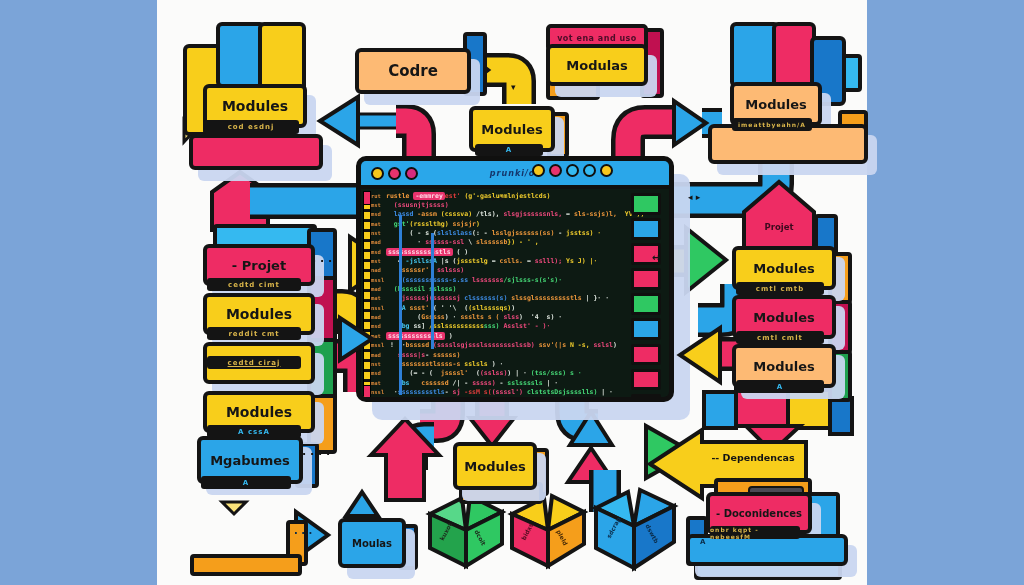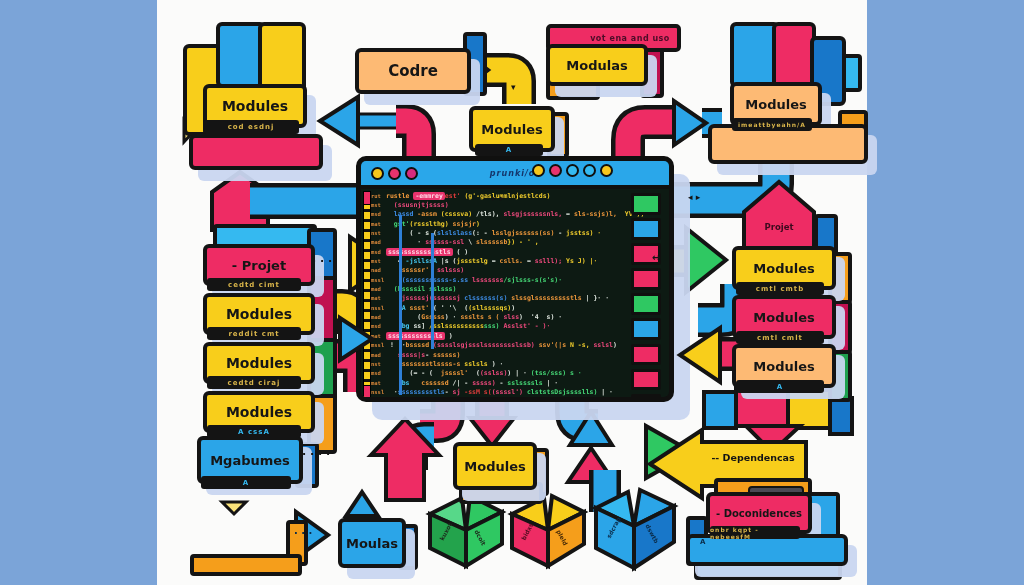--- a/index.html
+++ b/index.html
@@ -165,21 +165,21 @@
   <div class="wall blue2" style="left:463px;top:32px;width:16px;height:56px;"></div>
 
   <div class="box yellow" style="left:469px;top:106px;width:78px;height:38px;font-size:13px;">
       <span>Modules</span>
     </div>
   <div class="wall orange" style="left:547px;top:112px;width:14px;height:38px;"></div>
   <div class="bar bluetxt" style="left:475px;top:144px;width:68px;height:12px;">
       <span>A</span>
     </div>
 
-  <div class="hdr pink" style="left:546px;top:24px;width:94px;height:20px;color:#4d0c28;padding-left:33px;">
+  <div class="hdr pink" style="left:546px;top:24px;width:94px;height:20px;color:#4d0c28;">
       <span>vot ena and uso</span>
     </div>
   <div class="box yellow" style="left:546px;top:44px;width:94px;height:34px;font-size:13px;">
       <span>Modulas</span>
     </div>
   <div class="wall orange" style="left:546px;top:78px;width:46px;height:14px;"></div>
   <div class="wall pink2" style="left:640px;top:28px;width:16px;height:62px;"></div>
 
   <div class="box blue nosh" style="left:730px;top:22px;width:42px;height:58px;"></div>
   <div class="box pink nosh" style="left:772px;top:22px;width:36px;height:58px;"></div>
@@ -207,21 +207,21 @@
     </div>
   <div class="box yellow" style="left:203px;top:293px;width:104px;height:34px;font-size:14px;">
       <span>Modules</span>
     </div>
   <div class="bar" style="left:207px;top:327px;width:94px;height:13px;">
       <span>reddit  cmt</span>
     </div>
   <div class="box yellow" style="left:203px;top:342px;width:104px;height:34px;font-size:14px;">
       <span>Modules</span>
     </div>
-  <div class="bar" style="left:207px;top:376px;width:94px;height:13px;">
+  <div class="bar" style="left:207px;top:356px;width:94px;height:13px;text-decoration:underline;">
       <span>cedtd  ciraj</span>
     </div>
   <div class="box yellow" style="left:203px;top:391px;width:104px;height:34px;font-size:14px;">
       <span>Modules</span>
     </div>
   <div class="bar bluetxt" style="left:207px;top:425px;width:94px;height:13px;">
       <span>A   cssA</span>
     </div>
 
   <div class="glyph" style="left:752px;top:222px;width:54px;text-align:center;font-size:8.5px;color:#3c0a1e;z-index:6;"><span>Projet</span></div>
@@ -259,21 +259,21 @@
   <div class="wall orange" style="left:527px;top:448px;width:14px;height:40px;"></div>
   <div class="box yellow" style="left:453px;top:442px;width:76px;height:40px;font-size:13px;">
       <span>Modules</span>
     </div>
   <div class="wall orange" style="left:459px;top:482px;width:76px;height:14px;"></div>
 
   <div class="wall orange" style="left:286px;top:520px;width:14px;height:38px;"></div>
   <div class="wall orange" style="left:190px;top:554px;width:104px;height:14px;"></div>
 
   <div class="wall blue2" style="left:398px;top:524px;width:12px;height:38px;"></div>
-  <div class="box blue" style="left:338px;top:518px;width:60px;height:42px;font-size:13px;">
+  <div class="box blue" style="left:338px;top:518px;width:60px;height:42px;font-size:10px;">
       <span>Moulas</span>
     </div>
 
   <div class="pkg-label" style="left:436px;top:528px;transform:rotate(-62deg);"><span>kuxot</span></div>
   <div class="pkg-label" style="left:472px;top:534px;transform:rotate(62deg);"><span>dcoit</span></div>
   <div class="pkg-label" style="left:518px;top:528px;transform:rotate(-62deg);color:#4d0c1e;"><span>bidxs</span></div>
   <div class="pkg-label" style="left:554px;top:534px;transform:rotate(62deg);color:#4a2c07;"><span>pleld</span></div>
   <div class="pkg-label" style="left:602px;top:524px;transform:rotate(-62deg);color:#0a2c4a;"><span>sdcrap</span></div>
   <div class="pkg-label" style="left:642px;top:530px;transform:rotate(62deg);color:#0a2c4a;"><span>dswtb</span></div>
 

